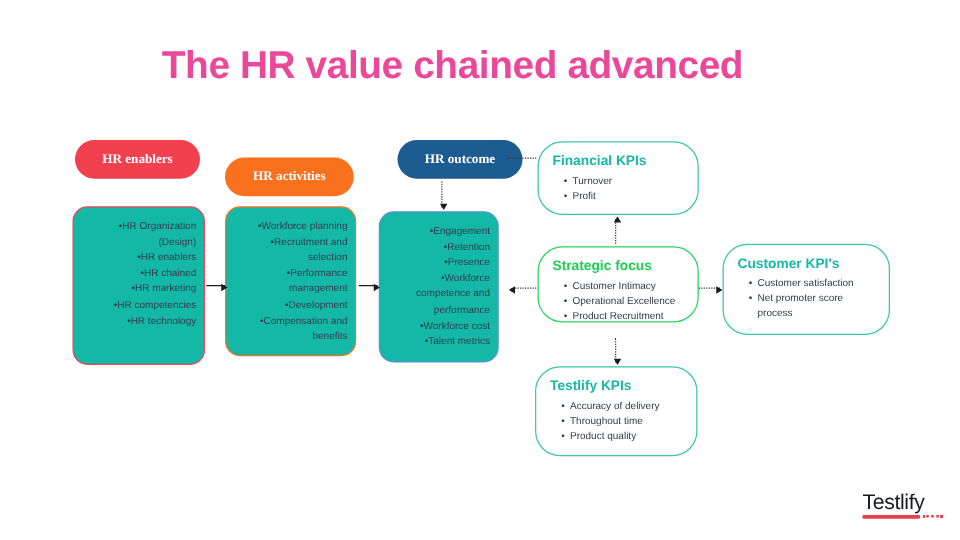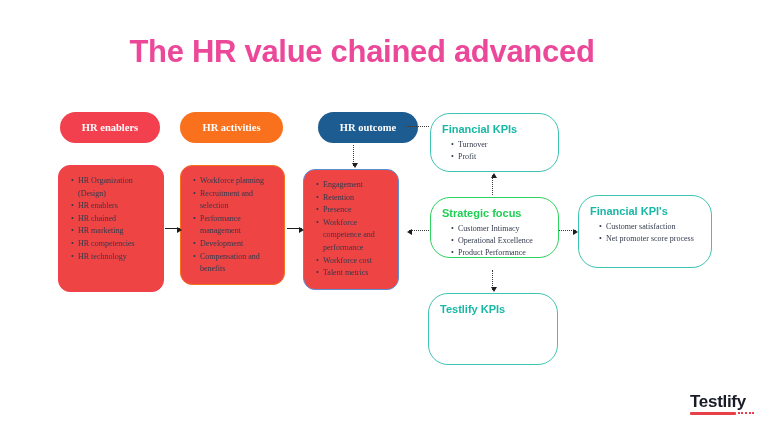--- a/index.html
+++ b/index.html
@@ -14,34 +14,34 @@
     color: #ec4899; letter-spacing: -0.3px;
   }
 
   
   .pill {
     position: absolute; height: 31px; border-radius: 16px;
     color: #ffffff; font-size: 10.5px; font-weight: 700;
     display: flex; align-items: center; justify-content: center; font-family: Liberation Serif, serif;
   }
   .pill-enablers  { left: 60px;  top: 112px; width: 100px; background: #f2404e; }
-  .pill-activities{ left: 180px; top: 112px; width: 103px; background: #f9701d; }
+  .pill-activities{ left: 180px; top: 126px; width: 103px; background: #f9701d; }
   .pill-outcome   { left: 318px; top: 112px; width: 100px; background: #1d5c90; }
 
   
-  .colbox { position: absolute; border-radius: 12px; background: #ef4444; }
+  .colbox { position: absolute; border-radius: 12px; background: #14b8a6; text-align: right; }
   .box-enablers   { left: 58px;  top: 165px; width: 106px; height: 127px; border: 1.5px solid #f2404e; }
   .box-activities { left: 180px; top: 165px; width: 105px; height: 120px; border: 1.5px solid #f9701d; }
   .box-outcome    { left: 303px; top: 169px; width: 96px; height: 121px; border: 1.5px solid #5a8fd6; }
 
   .colbox ul {
     list-style: none; margin: 0; padding: 9px 6px 6px 12px;
     font-size: 8px; line-height: 12.6px; color: #333a4d; font-weight: 500;
   }
-  .colbox li, .kpibox li { padding-left: 7px; font-family: Liberation Serif, serif; }
+  .colbox li, .kpibox li { padding-left: 7px; }
   .colbox li::before, .kpibox li::before {
     content: "\2022"; display: inline-block; width: 7px; margin-left: -7px; color: #333a4d;
   }
 
   
   .kpibox { position: absolute; border-radius: 20px; background: #fff; padding: 9px 11px; }
   .box-financial { left: 430px; top: 113px; width: 129px; height: 59px; border: 1.5px solid #3ec4b4; }
   .box-strategic { left: 430px; top: 197px; width: 129px; height: 61px; border: 1.5px solid #2bd35f; }
   .box-customer  { left: 578px; top: 195px; width: 134px; height: 73px; border: 1.5px solid #3ec4b4; }
   .box-process   { left: 428px; top: 293px; width: 130px; height: 72px; border: 1.5px solid #3ec4b4; }
@@ -71,21 +71,21 @@
     content: ""; position: absolute; left: -2.25px; top: -2px; width: 0; height: 0;
     border-bottom: 5px solid #1c1c1c; border-left: 3px solid transparent; border-right: 3px solid transparent;
   }
   .head-down::after {
     content: ""; position: absolute; left: -2.25px; bottom: -2px; width: 0; height: 0;
     border-top: 5px solid #1c1c1c; border-left: 3px solid transparent; border-right: 3px solid transparent;
   }
 
   
   .logo { position: absolute; left: 690px; top: 392px; width: 74px; }
-  .logo-text { font-size: 17px; font-weight: 700; color: #171b26; letter-spacing: -0.3px; }
+  .logo-text { font-size: 17px; font-weight: 400; color: #171b26; letter-spacing: -0.3px; }
   .logo-rule { display: flex; align-items: center; margin-top: 0px; }
   .logo-bar { width: 46px; height: 2.5px; background: #e8404a; border-radius: 1px; }
   .logo-dots { width: 16px; height: 0; border-bottom: 2.5px dotted #e8404a; margin-left: 2px; }
 </style>
 </head>
 <body>
 
 <div class="canvas">
 
   <h1 class="title">The HR value chained advanced</h1>
@@ -132,34 +132,39 @@
         <li>Turnover</li>
         <li>Profit</li>
       </ul>
   </div>
 
   <div class="kpibox box-strategic">
     <div class="kpi-title green">Strategic focus</div>
     <ul>
         <li>Customer Intimacy</li>
         <li>Operational Excellence</li>
-        <li>Product Performance</li>
+        <li>Product Recruitment</li>
       </ul>
   </div>
 
   <div class="kpibox box-customer">
-    <div class="kpi-title teal">Financial KPI's</div>
+    <div class="kpi-title teal">Customer KPI's</div>
     <ul>
         <li>Customer satisfaction</li>
         <li>Net promoter score process</li>
       </ul>
   </div>
 
   <div class="kpibox box-process">
     <div class="kpi-title teal">Testlify KPIs</div>
+    <ul>
+        <li>Accuracy of delivery</li>
+        <li>Throughout time</li>
+        <li>Product quality</li>
+      </ul>
   </div>
 
   <div class="ln ln-h head-right" style="left:165px; top:228px; width:15px;"></div>
   <div class="ln ln-h head-right" style="left:287px; top:228px; width:15px;"></div>
   <div class="ln ln-h-dot" style="left:406px; top:126px; width:23px;"></div>
   <div class="ln ln-v-dot head-down" style="left:353px; top:145px; height:21px;"></div>
   <div class="ln ln-h-dot head-left" style="left:409px; top:230px; width:20px;"></div>
   <div class="ln ln-h-dot head-right" style="left:559px; top:230px; width:17px;"></div>
   <div class="ln ln-v-dot head-up" style="left:492px; top:175px; height:20px;"></div>
   <div class="ln ln-v-dot head-down" style="left:492px; top:270px; height:20px;"></div>

